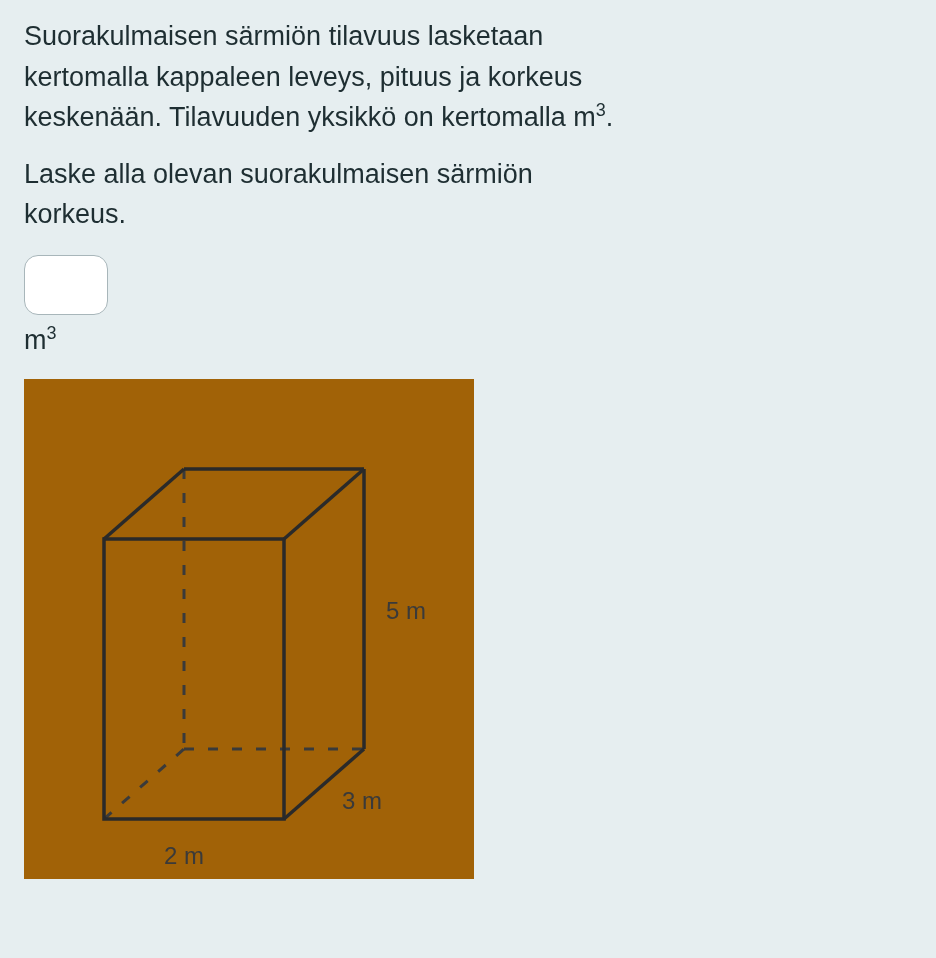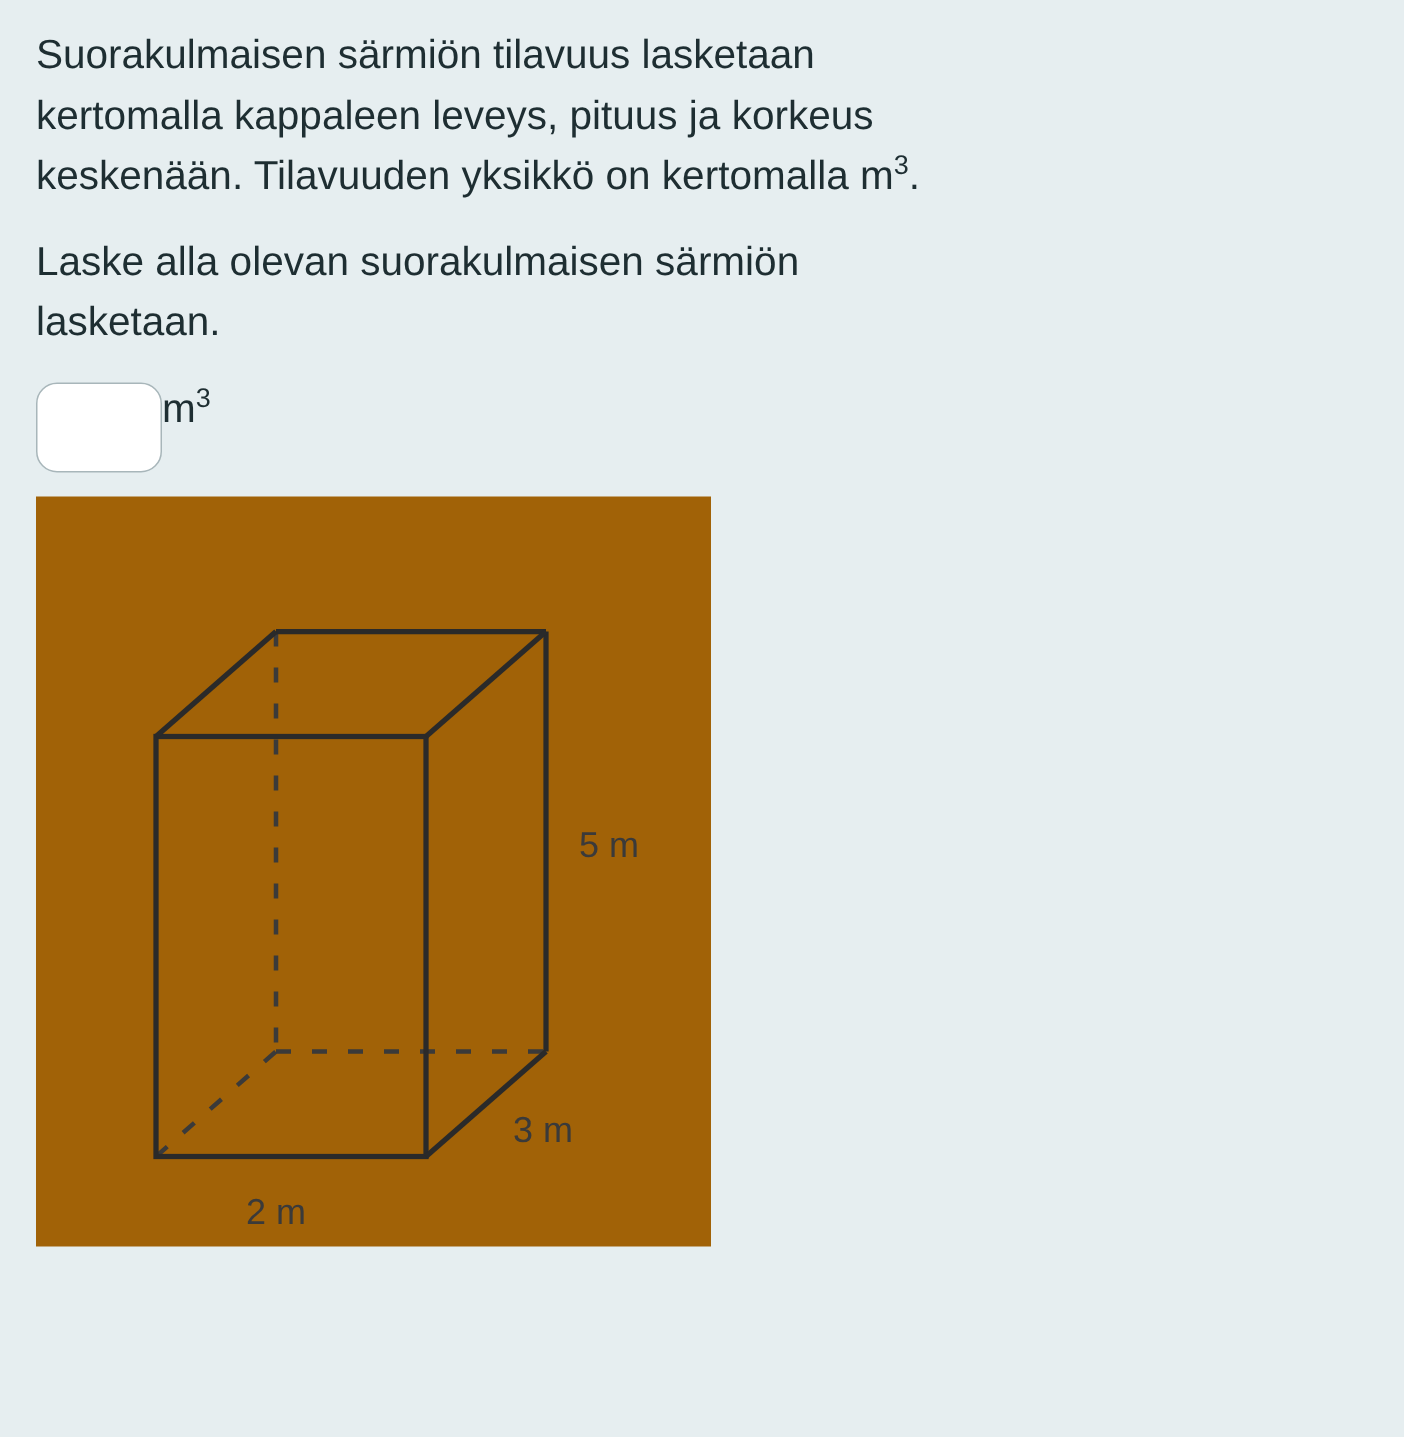--- a/index.html
+++ b/index.html
@@ -21,23 +21,23 @@
     }
     .question-text {
       font-size: 27px;
       line-height: 1.5;
       margin-bottom: 20px;
       color: #1e2e32;
       margin-top: 16px;
     }
     .answer-row {
       display: flex;
-      flex-direction: row;
+      flex-direction: column;
       align-items: flex-start;
-      margin-bottom: 8px;
+      margin-bottom: 23px;
     }
     .answer-input {
       width: 84px;
       height: 60px;
       border: 1.5px solid #a8b6ba;
       border-radius: 14px;
       background: #ffffff;
       font-size: 24px;
       text-align: center;
       outline: none;
@@ -75,21 +75,21 @@
 <body>
 
 <div class="intro-text">
   <span>Suorakulmaisen särmiön tilavuus lasketaan</span><br>
   <span>kertomalla kappaleen leveys, pituus ja korkeus</span><br>
   <span>keskenään. Tilavuuden yksikkö on kertomalla m</span><sup>3</sup><span>.</span>
 </div>
 
 <div class="question-text">
   <span>Laske alla olevan suorakulmaisen särmiön</span><br>
-  <span>lasketaan.</span>
+  <span>korkeus.</span>
 </div>
 
 <div class="answer-row">
   <input type="text" class="answer-input" value="" style="">
   <div class="unit-label">
     <span>m</span><sup>3</sup>
   </div>
 </div>
 
 <div class="figure-container">

